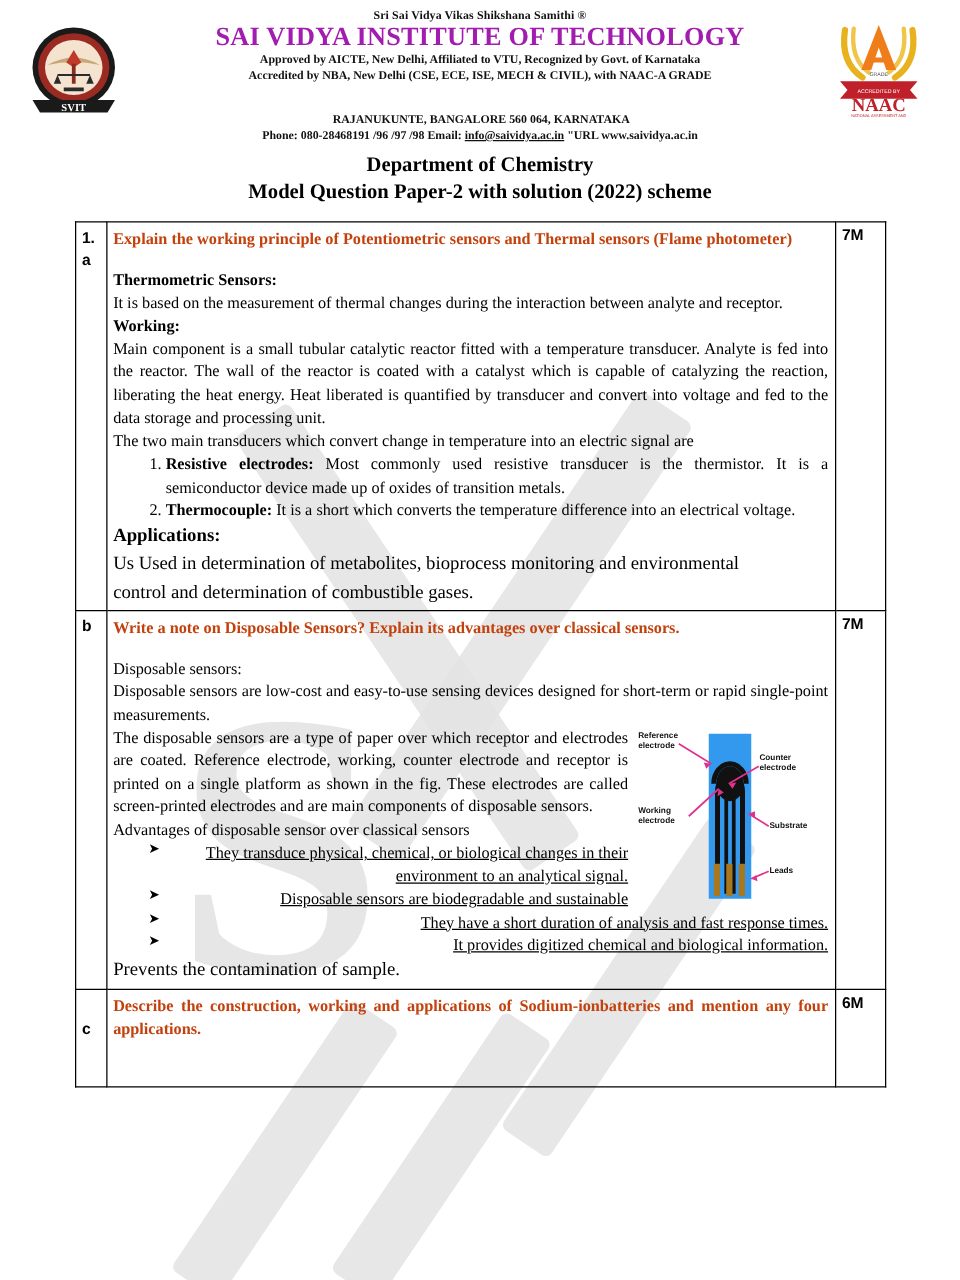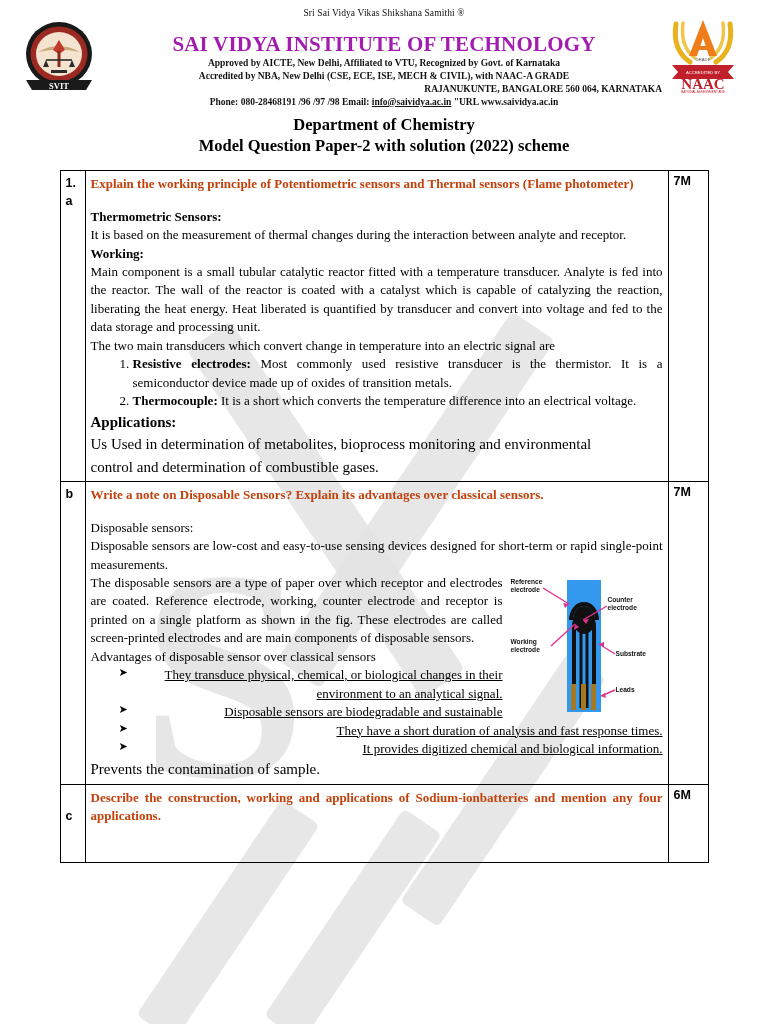--- a/index.html
+++ b/index.html
@@ -52,39 +52,39 @@
     padding: 8px 18px 0 18px;
     display: flex;
     align-items: flex-start;
   }
   .logo-left { width: 88px; flex: 0 0 88px; padding-top: 10px; }
   .logo-right { width: 88px; flex: 0 0 88px; padding-top: 6px; }
   .header-mid { flex: 1; text-align: center; }
 
   .inst-society {
     font-size: 9.5px;
-    font-weight: normal;
+    font-weight: bold;
     letter-spacing: .1px;
     color: #111;
-    margin-bottom: 15px;
+    margin-bottom: 0;
   }
   .inst-name {
     font-size: 21px;
     font-weight: bold;
     letter-spacing: .2px;
     color: #a21caf;
     line-height: 1.12;
   }
   .inst-line {
     font-size: 9.5px;
     font-weight: bold;
     color: #111;
     line-height: 1.38;
   }
-  .inst-line.left-align { text-align: right; padding-left: 2px; }
+  .inst-line.left-align { text-align: center; padding-left: 2px; margin-top: 22px; }
   .inst-line .email { text-decoration: underline; }
   .dept {
     font-size: 16.5px;
     font-weight: bold;
     margin-top: 6px;
     line-height: 1.25;
   }
   .paper-title {
     font-size: 16.5px;
     font-weight: bold;

